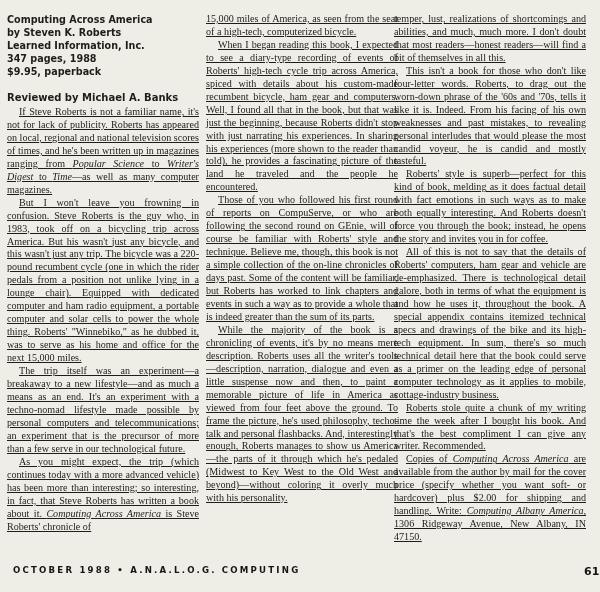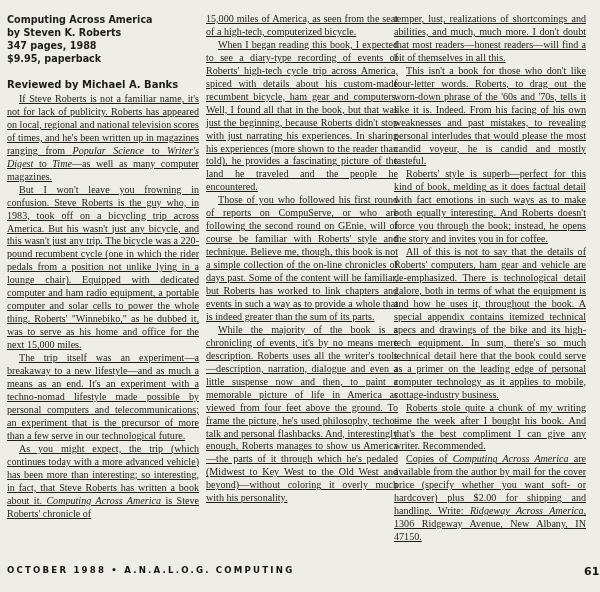--- a/index.html
+++ b/index.html
@@ -28,40 +28,41 @@
     .meta div { white-space: nowrap; }
     .reviewer {
       font-family: "DejaVu Sans", sans-serif;
       font-weight: bold; font-size: 10px; line-height: 13px;
       margin: 13px 0 2px 0; white-space: nowrap;
     }
     p { margin: 0; text-indent: 12px; text-decoration: underline; }
     p.noindent { text-indent: 0; }
     i { font-style: italic; }
     .footer {
-      position: absolute; left: 7px; top: 565px;
+      position: absolute; left: 13px; top: 565px;
       font-family: "DejaVu Sans", sans-serif; font-weight: bold;
       font-size: 8.6px; letter-spacing: 2.2px; color: #151512;
       white-space: nowrap;
     }
     .pagenum {
       position: absolute; left: 584px; top: 565px;
       font-family: "DejaVu Sans", sans-serif; font-weight: bold;
       font-size: 11px; color: #151512;
     }
   </style>
 </head>
 <body>
 
 <div class="page">
 
   <div class="col col1">
     <div class="meta">
       <div>Computing Across America</div>
       <div>by Steven K. Roberts</div>
+      <div>Learned Information, Inc.</div>
       <div>347 pages, 1988</div>
       <div>$9.95, paperback</div>
     </div>
     <div class="reviewer">Reviewed by Michael A. Banks</div>
     <p><span>If Steve Roberts is not a familiar name, it's not for lack of publicity. Roberts has appeared on local, regional and national television scores of times, and he's been written up in magazines ranging from </span><i>Popular Science</i><span> to </span><i>Writer's Digest</i><span> to </span><i>Time</i><span>—as well as many computer magazines.</span></p>
     <p>But I won't leave you frowning in confusion. Steve Roberts is the guy who, in 1983, took off on a bicycling trip across America. But his wasn't just any bicycle, and this wasn't just any trip. The bicycle was a 220-pound recumbent cycle (one in which the rider pedals from a position not unlike lying in a lounge chair). Equipped with dedicated computer and ham radio equipment, a portable computer and solar cells to power the whole thing. Roberts' "Winnebiko," as he dubbed it, was to serve as his home and office for the next 15,000 miles.</p>
     <p>The trip itself was an experiment—a breakaway to a new lifestyle—and as much a means as an end. It's an experiment with a techno-nomad lifestyle made possible by personal computers and telecommunications; an experiment that is the precursor of more than a few serve in our technological future.</p>
     <p><span>As you might expect, the trip (which continues today with a more advanced vehicle) has been more than interesting; so interesting, in fact, that Steve Roberts has written a book about it. </span><i>Computing Across America</i><span> is Steve Roberts' chronicle of</span></p>
   </div>
 
@@ -71,18 +72,18 @@
     <p>Those of you who followed his first round of reports on CompuServe, or who are following the second round on GEnie, will of course be familiar with Roberts' style and technique. Believe me, though, this book is not a simple collection of the on-line chronicles of days past. Some of the content will be familiar, but Roberts has worked to link chapters and events in such a way as to provide a whole that is indeed greater than the sum of its parts.</p>
     <p>While the majority of the book is a chronicling of events, it's by no means mere description. Roberts uses all the writer's tools—description, narration, dialogue and even a little suspense now and then, to paint a memorable picture of life in America as viewed from four feet above the ground. To frame the picture, he's used philosophy, techo-talk and personal flashbacks. And, interestingly enough, Roberts manages to show us America—the parts of it through which he's pedaled (Midwest to Key West to the Old West and beyond)—without coloring it overly much with his personality.</p>
   </div>
 
   <div class="col col3">
     <p class="noindent">temper, lust, realizations of shortcomings and abilities, and much, much more. I don't doubt that most readers—honest readers—will find a bit of themselves in all this.</p>
     <p>This isn't a book for those who don't like four-letter words. Roberts, to drag out the worn-down phrase of the '60s and '70s, tells it like it is. Indeed. From his facing of his own weaknesses and past mistakes, to revealing personal interludes that would please the most candid voyeur, he is candid and mostly tasteful.</p>
     <p>Roberts' style is superb—perfect for this kind of book, melding as it does factual detail with fact emotions in such ways as to make both equally interesting. And Roberts doesn't force you through the book; instead, he opens the story and invites you in for coffee.</p>
     <p>All of this is not to say that the details of Roberts' computers, ham gear and vehicle are de-emphasized. There is technological detail galore, both in terms of what the equipment is and how he uses it, throughout the book. A special appendix contains itemized technical specs and drawings of the bike and its high-tech equipment. In sum, there's so much technical detail here that the book could serve as a primer on the leading edge of personal computer technology as it applies to mobile, cottage-industry business.</p>
     <p>Roberts stole quite a chunk of my writing time the week after I bought his book. And that's the best compliment I can give any writer. Recommended.</p>
-    <p><span>Copies of </span><i>Computing Across America</i><span> are available from the author by mail for the cover price (specify whether you want soft- or hardcover) plus $2.00 for shipping and handling. Write: </span><i>Ridgeway Across America,</i><span> 1306 Ridgeway Avenue, New Albany, IN 47150.</span></p>
+    <p><span>Copies of </span><i>Computing Across America</i><span> are available from the author by mail for the cover price (specify whether you want soft- or hardcover) plus $2.00 for shipping and handling. Write: </span><i>Computing Albany America,</i><span> 1306 Ridgeway Avenue, New Albany, IN 47150.</span></p>
   </div>
 
   <div class="footer">OCTOBER 1988 • A.N.A.L.O.G. COMPUTING</div>
   <div class="pagenum">61</div>
 </div>
 
 </body></html>

